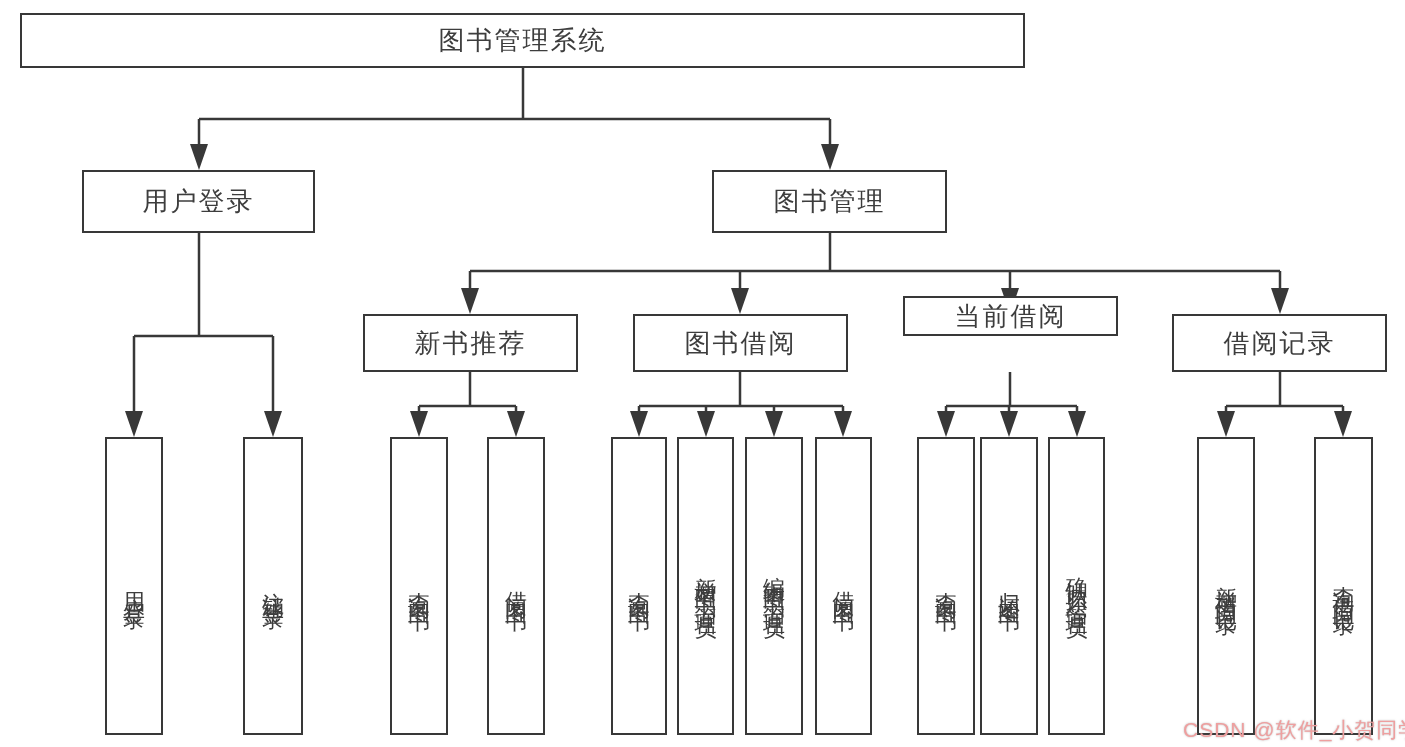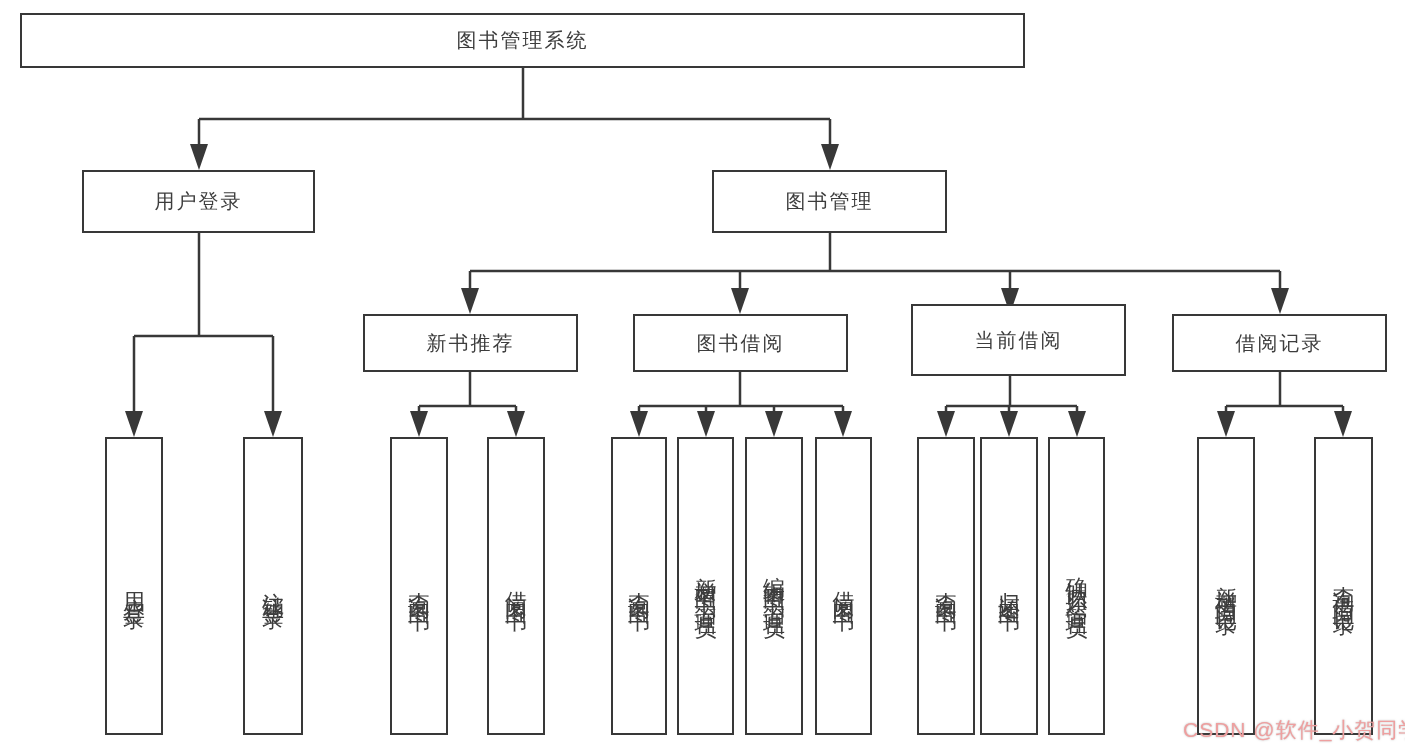--- a/index.html
+++ b/index.html
@@ -13,21 +13,21 @@
   .wires{position:absolute;left:0;top:0;z-index:1;pointer-events:none;}
   .box{
     position:absolute;
     box-sizing:border-box;
     border:2.5px solid #383838;
     background:#ffffff;
     color:#3d3d3d;
     display:flex;align-items:center;justify-content:center;
     z-index:2;
   }
-  .h-box{font-size:20px;letter-spacing:2px;white-space:nowrap;}
+  .h-box{font-size:26px;letter-spacing:2px;white-space:nowrap;}
   .v-box{font-size:22px;}
   .v-box .vtext{
     writing-mode:vertical-rl;
     text-orientation:mixed;
     letter-spacing:6px;
     line-height:1;
     white-space:nowrap;
   }
   .watermark{
     position:absolute;
@@ -78,21 +78,21 @@
     </g>
   </svg>
 
   <div class="box h-box" style="left:20px;top:13px;width:1005px;height:55px;">图书管理系统</div>
 
   <div class="box h-box" style="left:82px;top:170px;width:233px;height:63px;">用户登录</div>
   <div class="box h-box" style="left:712px;top:170px;width:235px;height:63px;">图书管理</div>
 
   <div class="box h-box" style="left:363px;top:314px;width:215px;height:58px;">新书推荐</div>
   <div class="box h-box" style="left:633px;top:314px;width:215px;height:58px;">图书借阅</div>
-  <div class="box h-box" style="left:903px;top:304px;width:215px;height:72px;margin-left:8px;">当前借阅</div>
+  <div class="box h-box" style="left:903px;top:296px;width:215px;height:40px;">当前借阅</div>
   <div class="box h-box" style="left:1172px;top:314px;width:215px;height:58px;text-align:right;">借阅记录</div>
 
   <div class="box v-box" style="left:105px;top:437px;width:58px;height:298px;">
     <span class="vtext">用户登录</span>
   </div>
   <div class="box v-box" style="left:243px;top:437px;width:60px;height:298px;">
     <span class="vtext">注销登录</span>
   </div>
 
   <div class="box v-box" style="left:390px;top:437px;width:58px;height:298px;">

